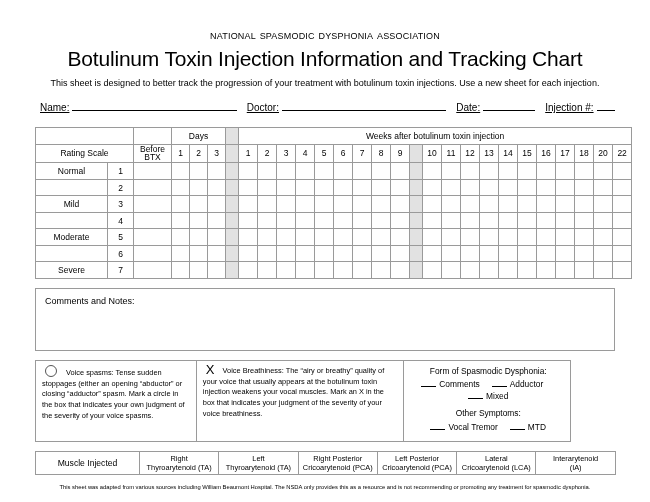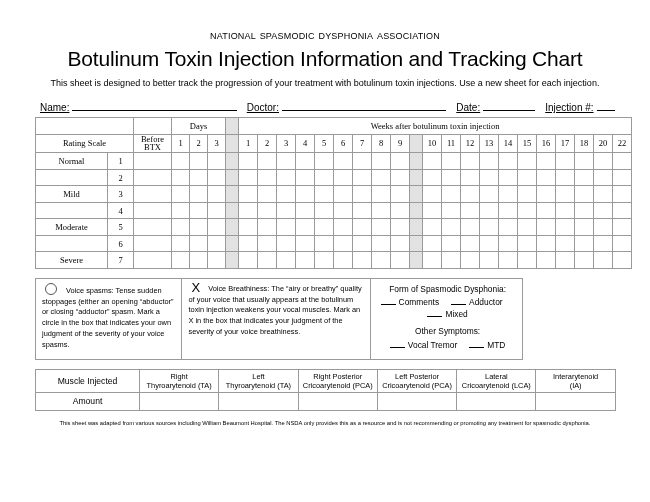--- a/index.html
+++ b/index.html
@@ -62,23 +62,22 @@
   .rule-name   { width: 196px; }
   .rule-doctor { width: 196px; }
   .rule-date   { width: 62px; }
   .rule-inj    { width: 22px; }
   .idline .gap { width: 12px; display: inline-block; }
 
   
   table.grid {
     border-collapse: collapse;
     width: 580px;
-    margin-top: 4px;
+    margin-top: 14px;
     table-layout: fixed;
-    font-family: Liberation Serif, serif;
   }
   table.grid td, table.grid th {
     border: 1px solid #9a9a9a;
     font-size: 8.5px;
     font-weight: normal;
     padding: 0;
     height: 15.5px;
     text-align: center;
     vertical-align: middle;
   }
@@ -108,21 +107,21 @@
     border: 1px solid #9a9a9a;
     box-sizing: border-box;
     margin-top: 9px;
     padding: 7px 0 0 9px;
     font-size: 9px;
   }
 
   
   .legend-row {
     display: flex;
-    width: 488px;
+    width: 536px;
     margin-top: 9px;
     align-items: stretch;
   }
   .legend-box {
     border: 1px solid #9a9a9a;
     box-sizing: border-box;
     padding: 4px 6px 3px 6px;
     font-size: 7.4px;
     line-height: 1.45;
   }
@@ -482,20 +481,23 @@
           <td></td>
           <td></td>
           <td></td>
           <td></td>
           <td></td>
           <td></td>
         </tr>
       </tbody>
   </table>
 
+  <div class="comments">
+    <span>Comments and Notes:</span>
+  </div>
 
   <div class="legend-row">
 
     <div class="legend-box b1">
       <span class="legend-mark-circle"></span><span class="legend-title">Voice spasms:</span>
       <span>Tense sudden stoppages (either an opening “abductor” or closing “adductor” spasm. Mark a circle in the box that indicates your own judgment of the severity of your voice spasms.</span>
     </div>
 
     <div class="legend-box b2">
       <span class="legend-mark-x">X</span><span class="legend-title">Voice Breathiness:</span>
@@ -542,27 +544,18 @@
           </td>
           <td>
             <div>Lateral</div>
             <div>Cricoarytenoid (LCA)</div>
           </td>
           <td>
             <div>Interarytenoid</div>
             <div>(IA)</div>
           </td>
         </tr>
-      <tr id="muscle-amount-row">
-          <td class="rowlabel">Amount</td>
-          <td></td>
-          <td></td>
-          <td></td>
-          <td></td>
-          <td></td>
-          <td></td>
-        </tr>
     </tbody>
   </table>
 
   <div class="footer">This sheet was adapted from various sources including William Beaumont Hospital. The NSDA only provides this as a resource and is not recommending or promoting any treatment for spasmodic dysphonia.</div>
 
 </div>
 
 </body></html>

